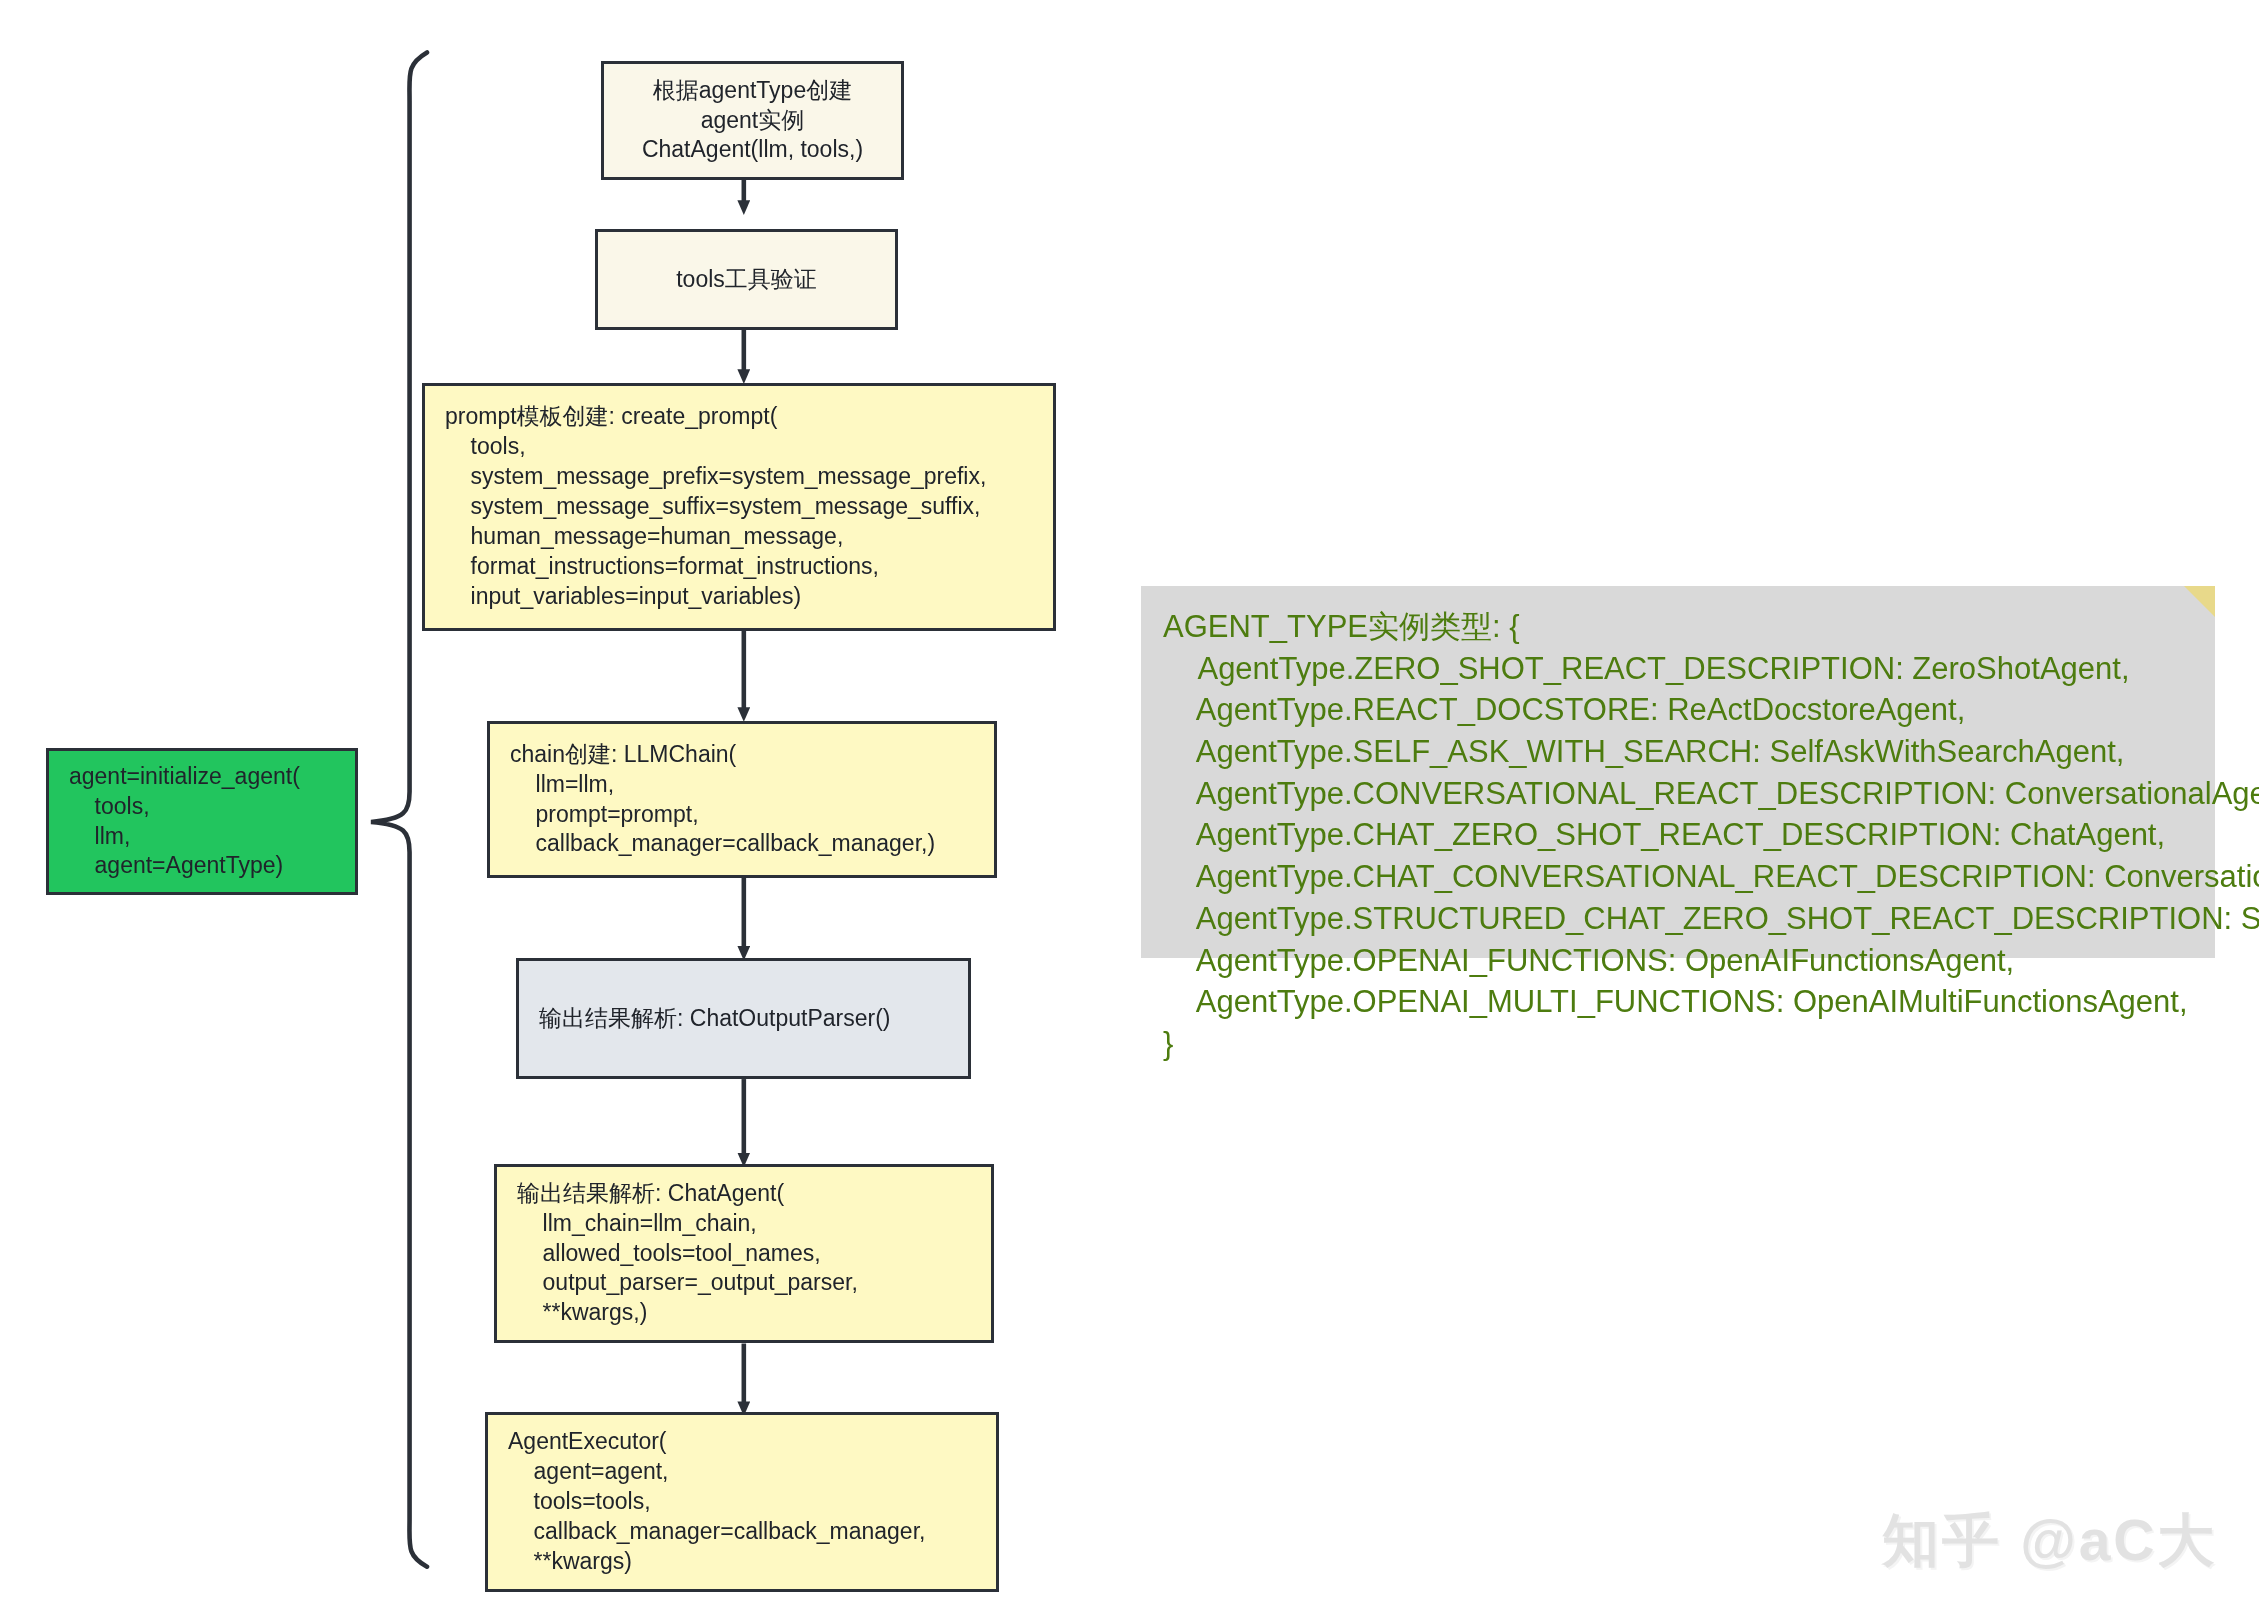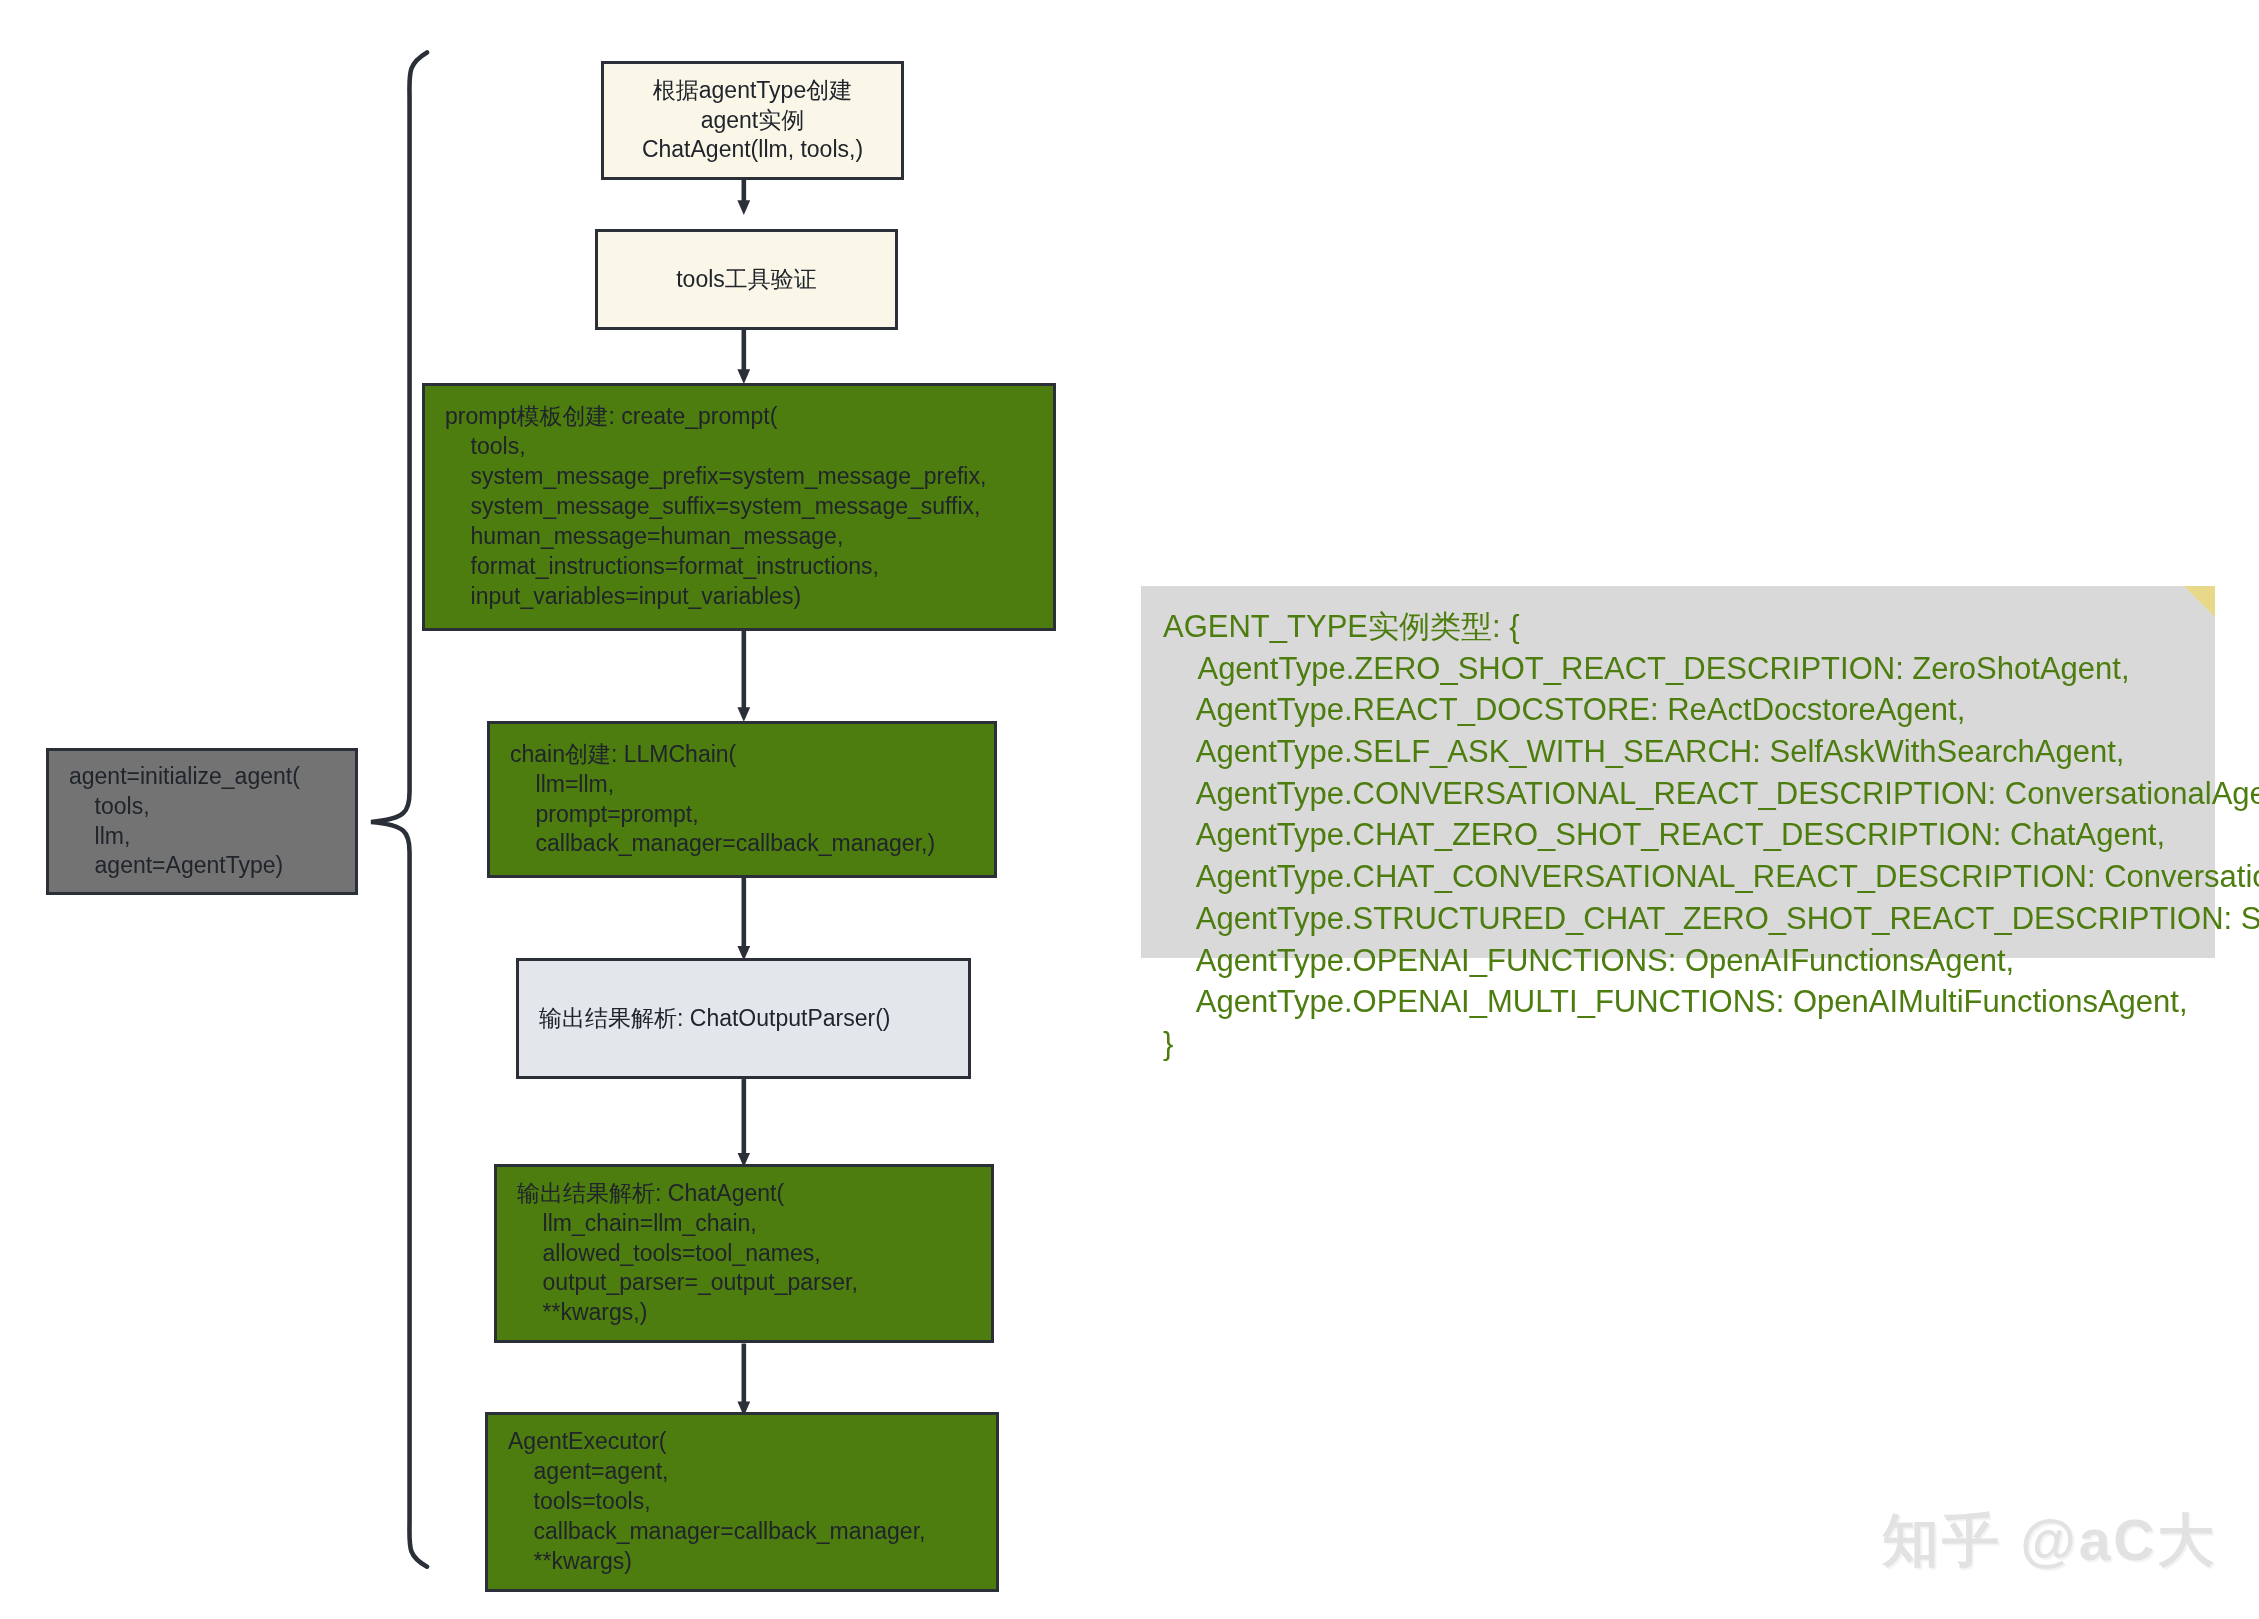--- a/index.html
+++ b/index.html
@@ -8,23 +8,23 @@
        color:#1f232a;overflow:hidden;}
   .canvas{position:absolute;left:0;top:0;width:2259px;height:1620px;}
   .node{position:absolute;border:3.7px solid #2b3038;box-sizing:border-box;
         display:flex;align-items:center;}
   .node .txt{white-space:pre;line-height:1.30;font-size:23px;color:#20242b;}
   .node.center{justify-content:center;text-align:center;}
   .node.center .txt{text-align:center;}
   .node.left{justify-content:flex-start;}
   .node.left .txt{padding-left:20px;text-align:left;}
   .cream{background:#faf7e9;margin-top:20px;}
-  .yellow{background:#4d7c0f;}
+  .yellow{background:#fef9c3;}
   .gray{background:#e3e7ec;}
-  .cyan{background:#737373;}
+  .cyan{background:#22c55e;}
   .note{position:absolute;background:#d9d9d9;box-sizing:border-box;}
   .note .txt{white-space:pre;line-height:1.345;font-size:31px;color:#4d7c0f;
              padding:20px 22px;display:block;}
   .note-fold{position:absolute;right:0;top:0;width:0;height:0;
              border-left:31px solid transparent;border-top:31px solid #e8d98a;}
   svg.overlay{position:absolute;left:0;top:0;width:2259px;height:1620px;
               pointer-events:none;}
   .wm{position:absolute;right:42px;bottom:40px;font-size:57px;font-weight:bold;
       color:#e2e2e2;letter-spacing:2.8px;white-space:nowrap;
       text-shadow:1.8px 1.8px 0 #f4f4f4;}

